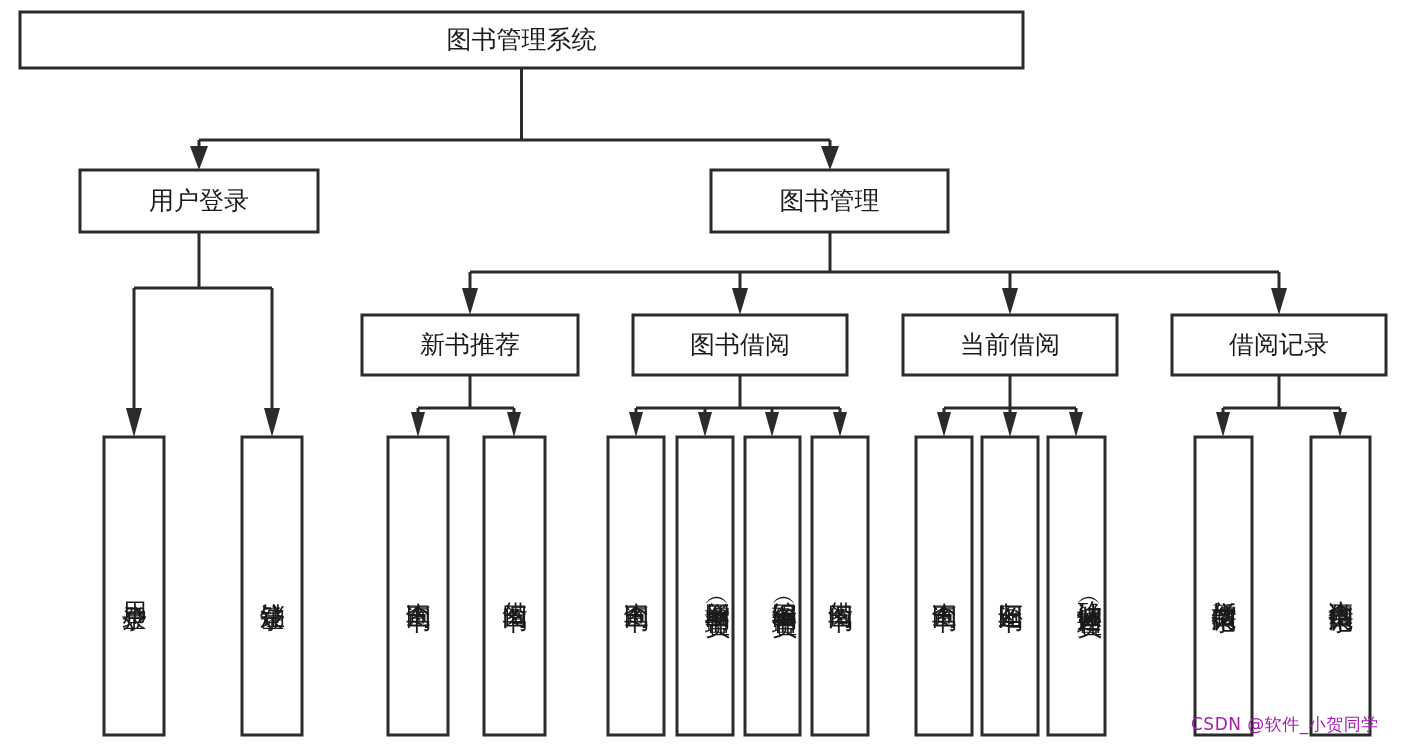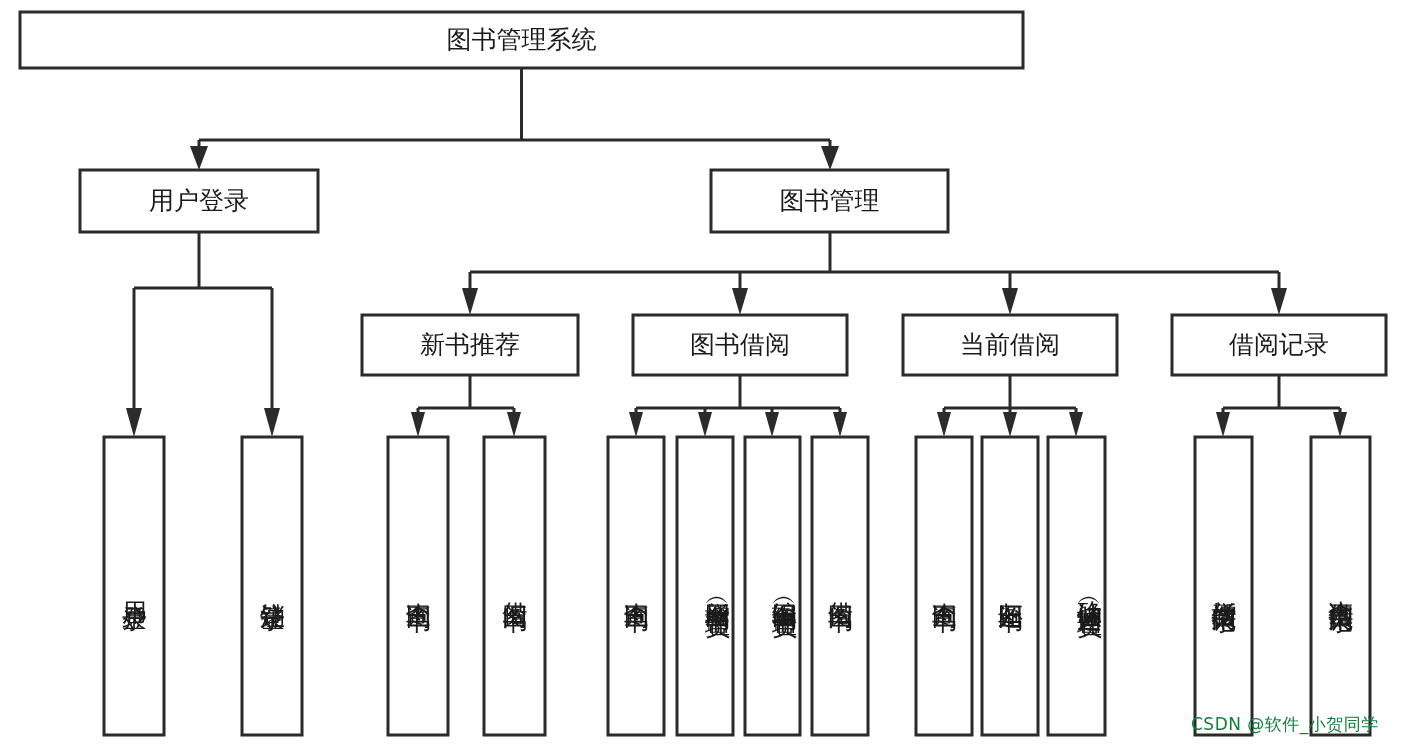--- a/index.html
+++ b/index.html
@@ -62,21 +62,21 @@
     letter-spacing: 2px;
     white-space: nowrap;
     pointer-events: none;
   }
   .watermark {
     position: absolute;
     left: 1191px;
     top: 713px;
     font-family: "DejaVu Sans", "Liberation Sans", sans-serif;
     font-size: 17px;
-    color: #15803d;
+    color: #a21caf;
     white-space: nowrap;
     letter-spacing: 0.5px;
   }
 </style>
 </head>
 <body>
 
 <div id="diagram-root">
 
   <svg class="diagram-svg" viewBox="0 0 1405 747" xmlns="http://www.w3.org/2000/svg">

